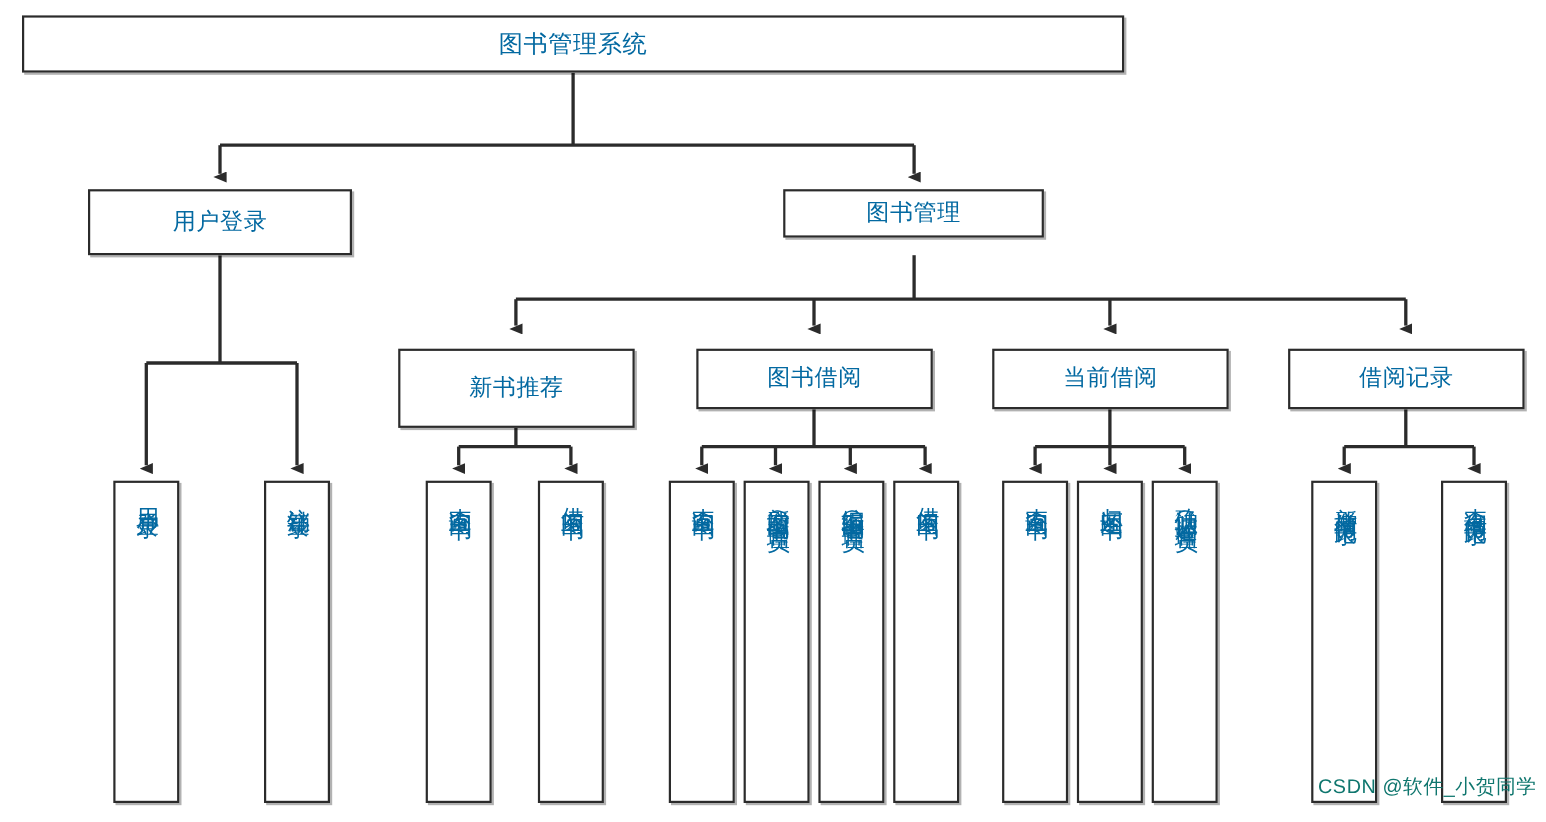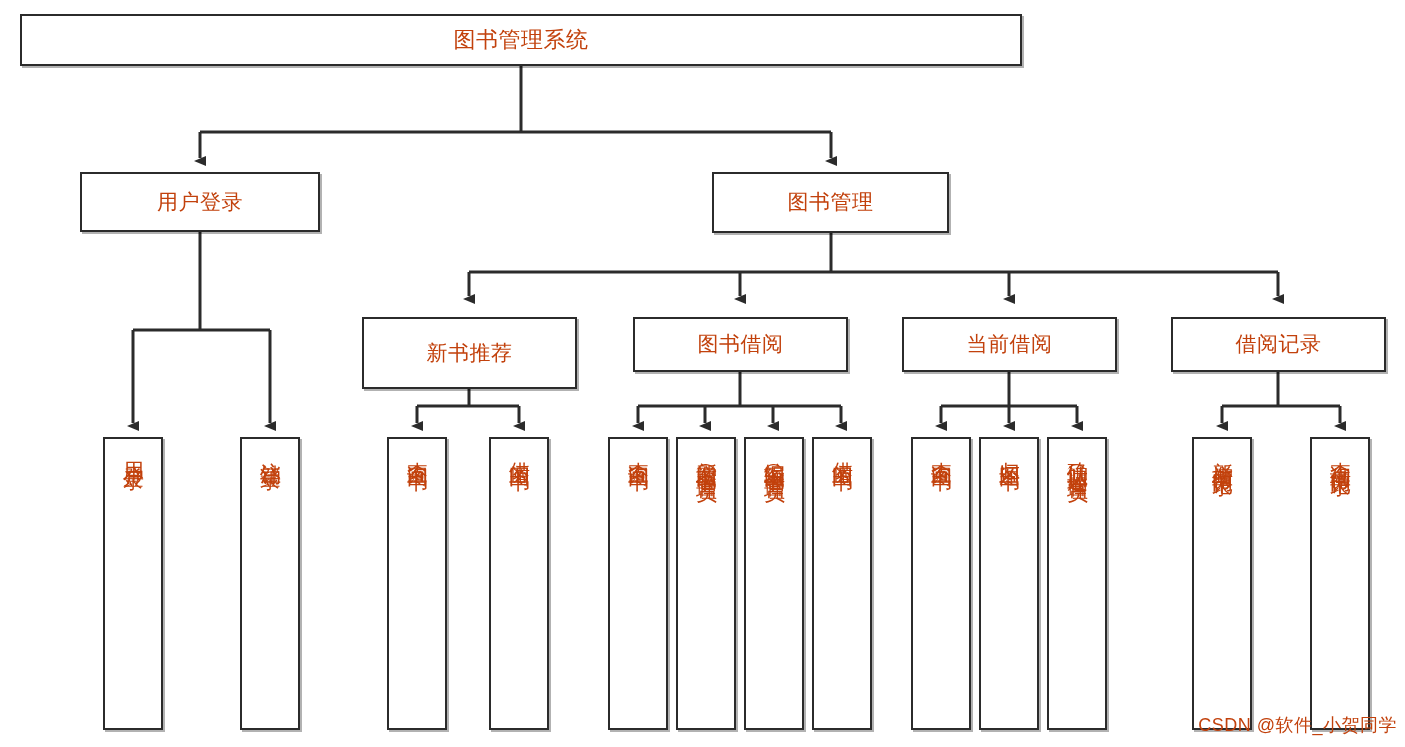--- a/index.html
+++ b/index.html
@@ -30,21 +30,21 @@
     box-sizing: border-box;
     border: 2px solid #2b2b2b;
     background: #ffffff;
     display: flex;
     align-items: center;
     justify-content: center;
     box-shadow: 2px 2px 0 rgba(0,0,0,0.30);
     z-index: 2;
   }
   .node .label {
-    color: #c2410c;
+    color: #0369a1;
     text-align: center;
     line-height: 1.28;
     letter-spacing: 0.5px;
   }
   .node.horiz .label {
     font-size: 21px;
   }
   .node.root .label {
     font-size: 22px;
   }
@@ -56,23 +56,23 @@
     writing-mode: vertical-rl;
     text-orientation: upright;
     font-size: 21px;
     letter-spacing: 3px;
     white-space: nowrap;
     margin: 0 auto;
   }
   .watermark {
     position: absolute;
     right: 8px;
-    bottom: 10px;
+    bottom: 20px;
     font-size: 18px;
-    color: #c2410c;
+    color: #0f766e;
     z-index: 5;
     white-space: nowrap;
     letter-spacing: 0.5px;
     margin-top: 44px;
   }
 </style>
 </head>
 <body>
 
 <div id="canvas">
@@ -127,21 +127,21 @@
     </g>
   </svg>
 
   <div class="node root horiz" style="left:20px; top:14px; width:1002px; height:52px;">
     <span class="label">图书管理系统</span>
   </div>
 
   <div class="node horiz" style="left:80px; top:172px; width:240px; height:60px;">
     <span class="label">用户登录</span>
   </div>
-  <div class="node horiz" style="left:712px; top:172px; width:237px; height:61px;">
+  <div class="node horiz" style="left:712px; top:172px; width:237px; height:44px;">
     <span class="label">图书管理</span>
   </div>
 
   <div class="node horiz" style="left:362px; top:317px; width:215px; height:72px;">
     <span class="label">新书推荐</span>
   </div>
   <div class="node horiz" style="left:633px; top:317px; width:215px; height:55px;">
     <span class="label">图书借阅</span>
   </div>
   <div class="node horiz" style="left:1171px; top:317px; width:215px; height:55px;">

